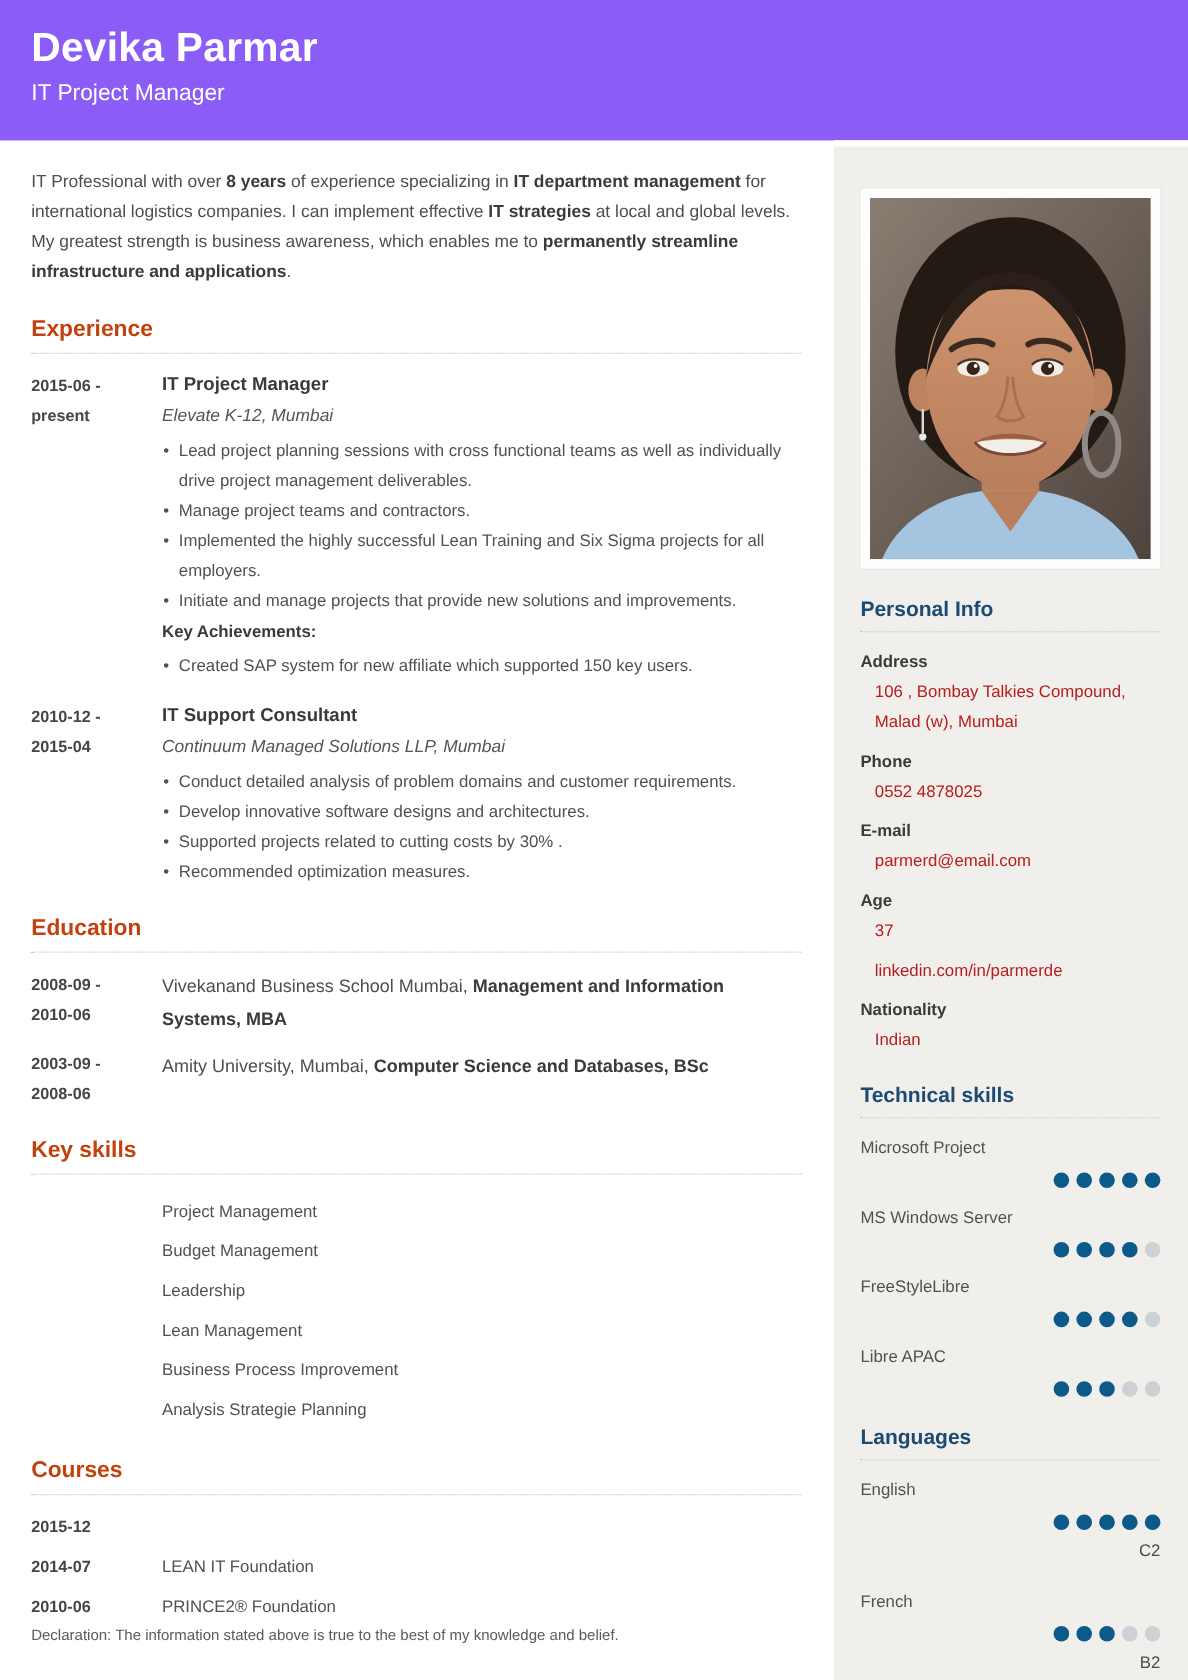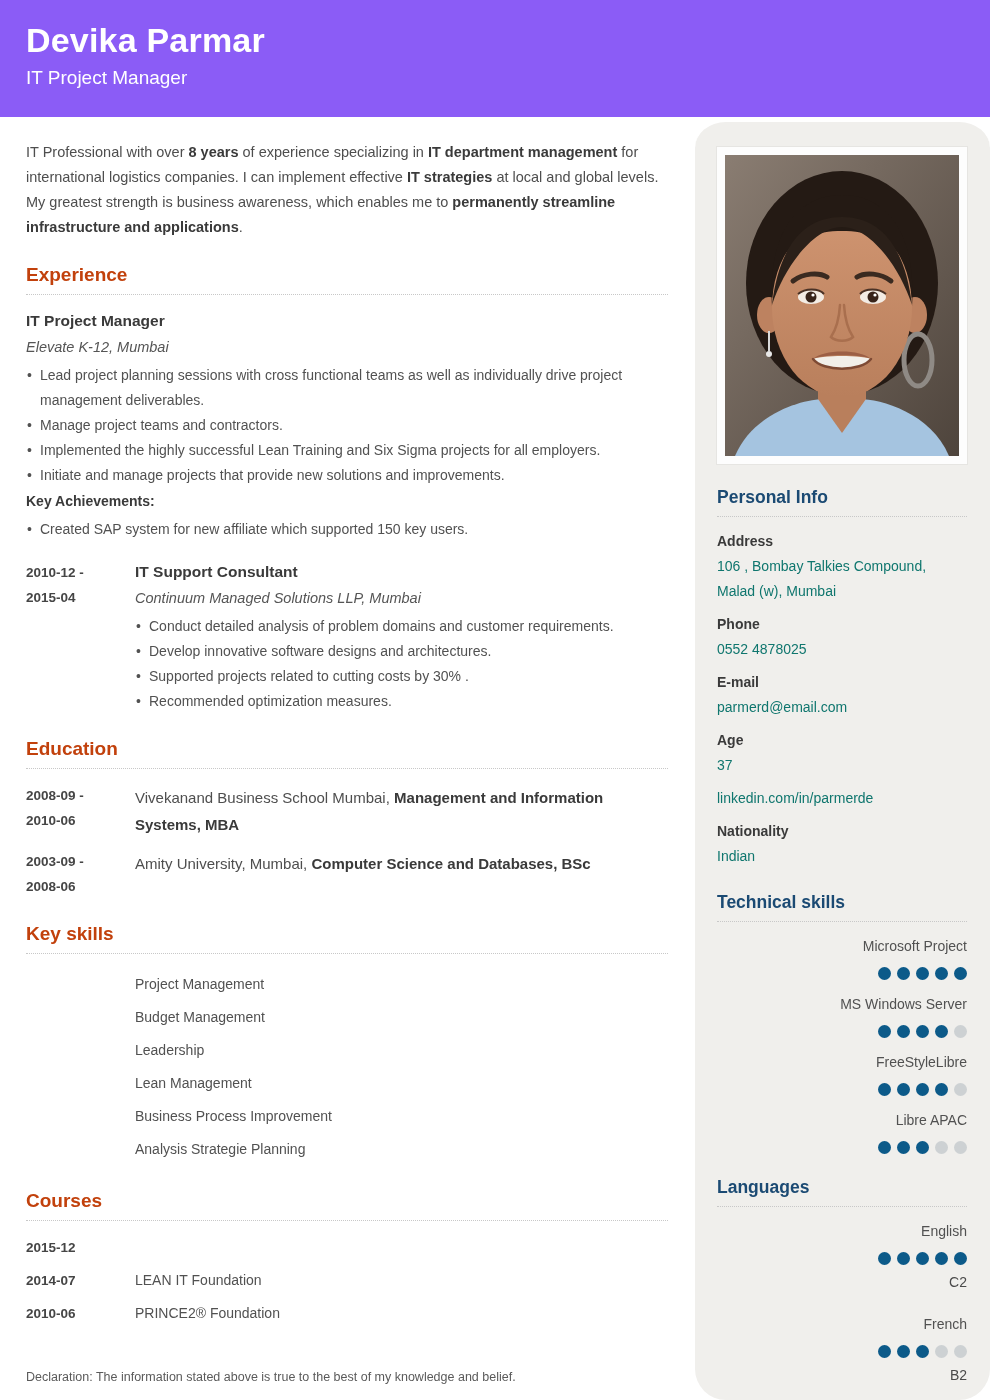--- a/index.html
+++ b/index.html
@@ -17,22 +17,21 @@
   }
   .header .name{font-size:34px;font-weight:bold;letter-spacing:.2px;padding-top:21px;line-height:38px;}
   .header .role{font-size:19px;font-weight:400;margin-top:7px;line-height:24px;}
 
   
   .cols{display:flex;height:1283px;}
   .main{flex:1;box-sizing:border-box;padding:0 27px 0 26px;position:relative;}
   .sidebar{
     width:295px;box-sizing:border-box;background:#f0efec;
     border-top:5px solid #ffffff;
-    padding:25px 23px 0 22px;
-    border-radius:31px;
+    padding:35px 23px 0 22px;
   }
 
   
   .summary{margin-top:23px;font-size:14.5px;line-height:25px;color:#4e4e4e;}
   .sec-head{
     margin-top:24px;font-size:19px;font-weight:bold;color:#c2410c;
     padding-bottom:8px;border-bottom:1px dotted #c8c8c8;
   }
   .entries{margin-top:14px;}
   .row{display:flex;}
@@ -51,42 +50,42 @@
 
   .edu-row{margin-bottom:11px;}
   .edu-text{font-size:15px;line-height:27px;color:#4e4e4e;padding-top:1px;}
   .edu-text .deg{font-weight:bold;color:#3a3a3a;}
 
   .skill-line{font-size:14px;color:#515151;line-height:33px;}
   .course-row{margin-bottom:8px;}
   .course-name{font-size:14px;color:#515151;line-height:25px;}
 
   .declaration{
-    position:absolute;left:26px;bottom:16px;
+    position:absolute;left:26px;bottom:30px;
     font-size:12.5px;color:#5a5a5a;
   }
 
   
   .photo-frame{
     width:250px;height:317px;background:#fdfdfd;box-sizing:border-box;
     padding:8px;box-shadow:0 0 0 1px rgba(0,0,0,0.04);
   }
   .photo-frame svg{display:block;width:234px;height:301px;}
   .side-head{
     font-size:17.5px;font-weight:bold;color:#1b4a73;
     padding-bottom:8px;border-bottom:1px dotted #c8c8c8;
   }
   .side-head.mt{margin-top:23px;}
   .pi-fields{margin-top:12px;}
   .pi-field{margin-bottom:8px;}
   .pi-label{font-size:14px;font-weight:bold;color:#3a3a3a;line-height:25px;}
-  .pi-value{font-size:14px;color:#0f766e;line-height:25px;}
+  .pi-value{font-size:14px;color:#b91c1c;line-height:25px;margin-left:12px;}
 
   .skill-item{margin-top:14px;}
-  .skill-name{font-size:14px;color:#515151;line-height:20px;text-align:right;}
+  .skill-name{font-size:14px;color:#515151;line-height:20px;}
   .dots{display:flex;justify-content:flex-end;gap:6px;margin-top:11px;}
   .dot{width:13px;height:13px;border-radius:50%;}
   .dot-filled{background:#0c5a89;}
   .dot-empty{background:#cdd1d3;}
   .grade{text-align:right;font-size:14px;color:#4a4a4a;margin-top:7px;line-height:20px;}
   .lang-item{margin-top:14px;margin-bottom:22px;}
 </style>
 </head>
 <body>
 
@@ -98,20 +97,24 @@
 <div class="cols">
 
   <div class="main">
 
     <div class="summary"><span>IT Professional with over </span><span class="b">8 years</span><span> of experience specializing in </span><span class="b">IT department management</span><span> for international logistics companies. I can implement effective </span><span class="b">IT strategies</span><span> at local and global levels. My greatest strength is business awareness, which enables me to </span><span class="b">permanently streamline infrastructure and applications</span><span>.</span></div>
 
     <div class="sec-head">Experience</div>
     <div class="entries">
 
       <div class="row job">
+        <div class="datecol">
+          <div>2015-06 -</div>
+          <div>present</div>
+        </div>
         <div class="contcol">
           <div class="job-title">IT Project Manager</div>
           <div class="job-company">Elevate K-12, Mumbai</div>
           <ul class="bullets">
             <li>Lead project planning sessions with cross functional teams as well as individually drive project management deliverables.</li>
             <li>Manage project teams and contractors.</li>
             <li>Implemented the highly successful Lean Training and Six Sigma projects for all employers.</li>
             <li>Initiate and manage projects that provide new solutions and improvements.</li>
           </ul>
           <div class="ach-label">Key Achievements:</div>

